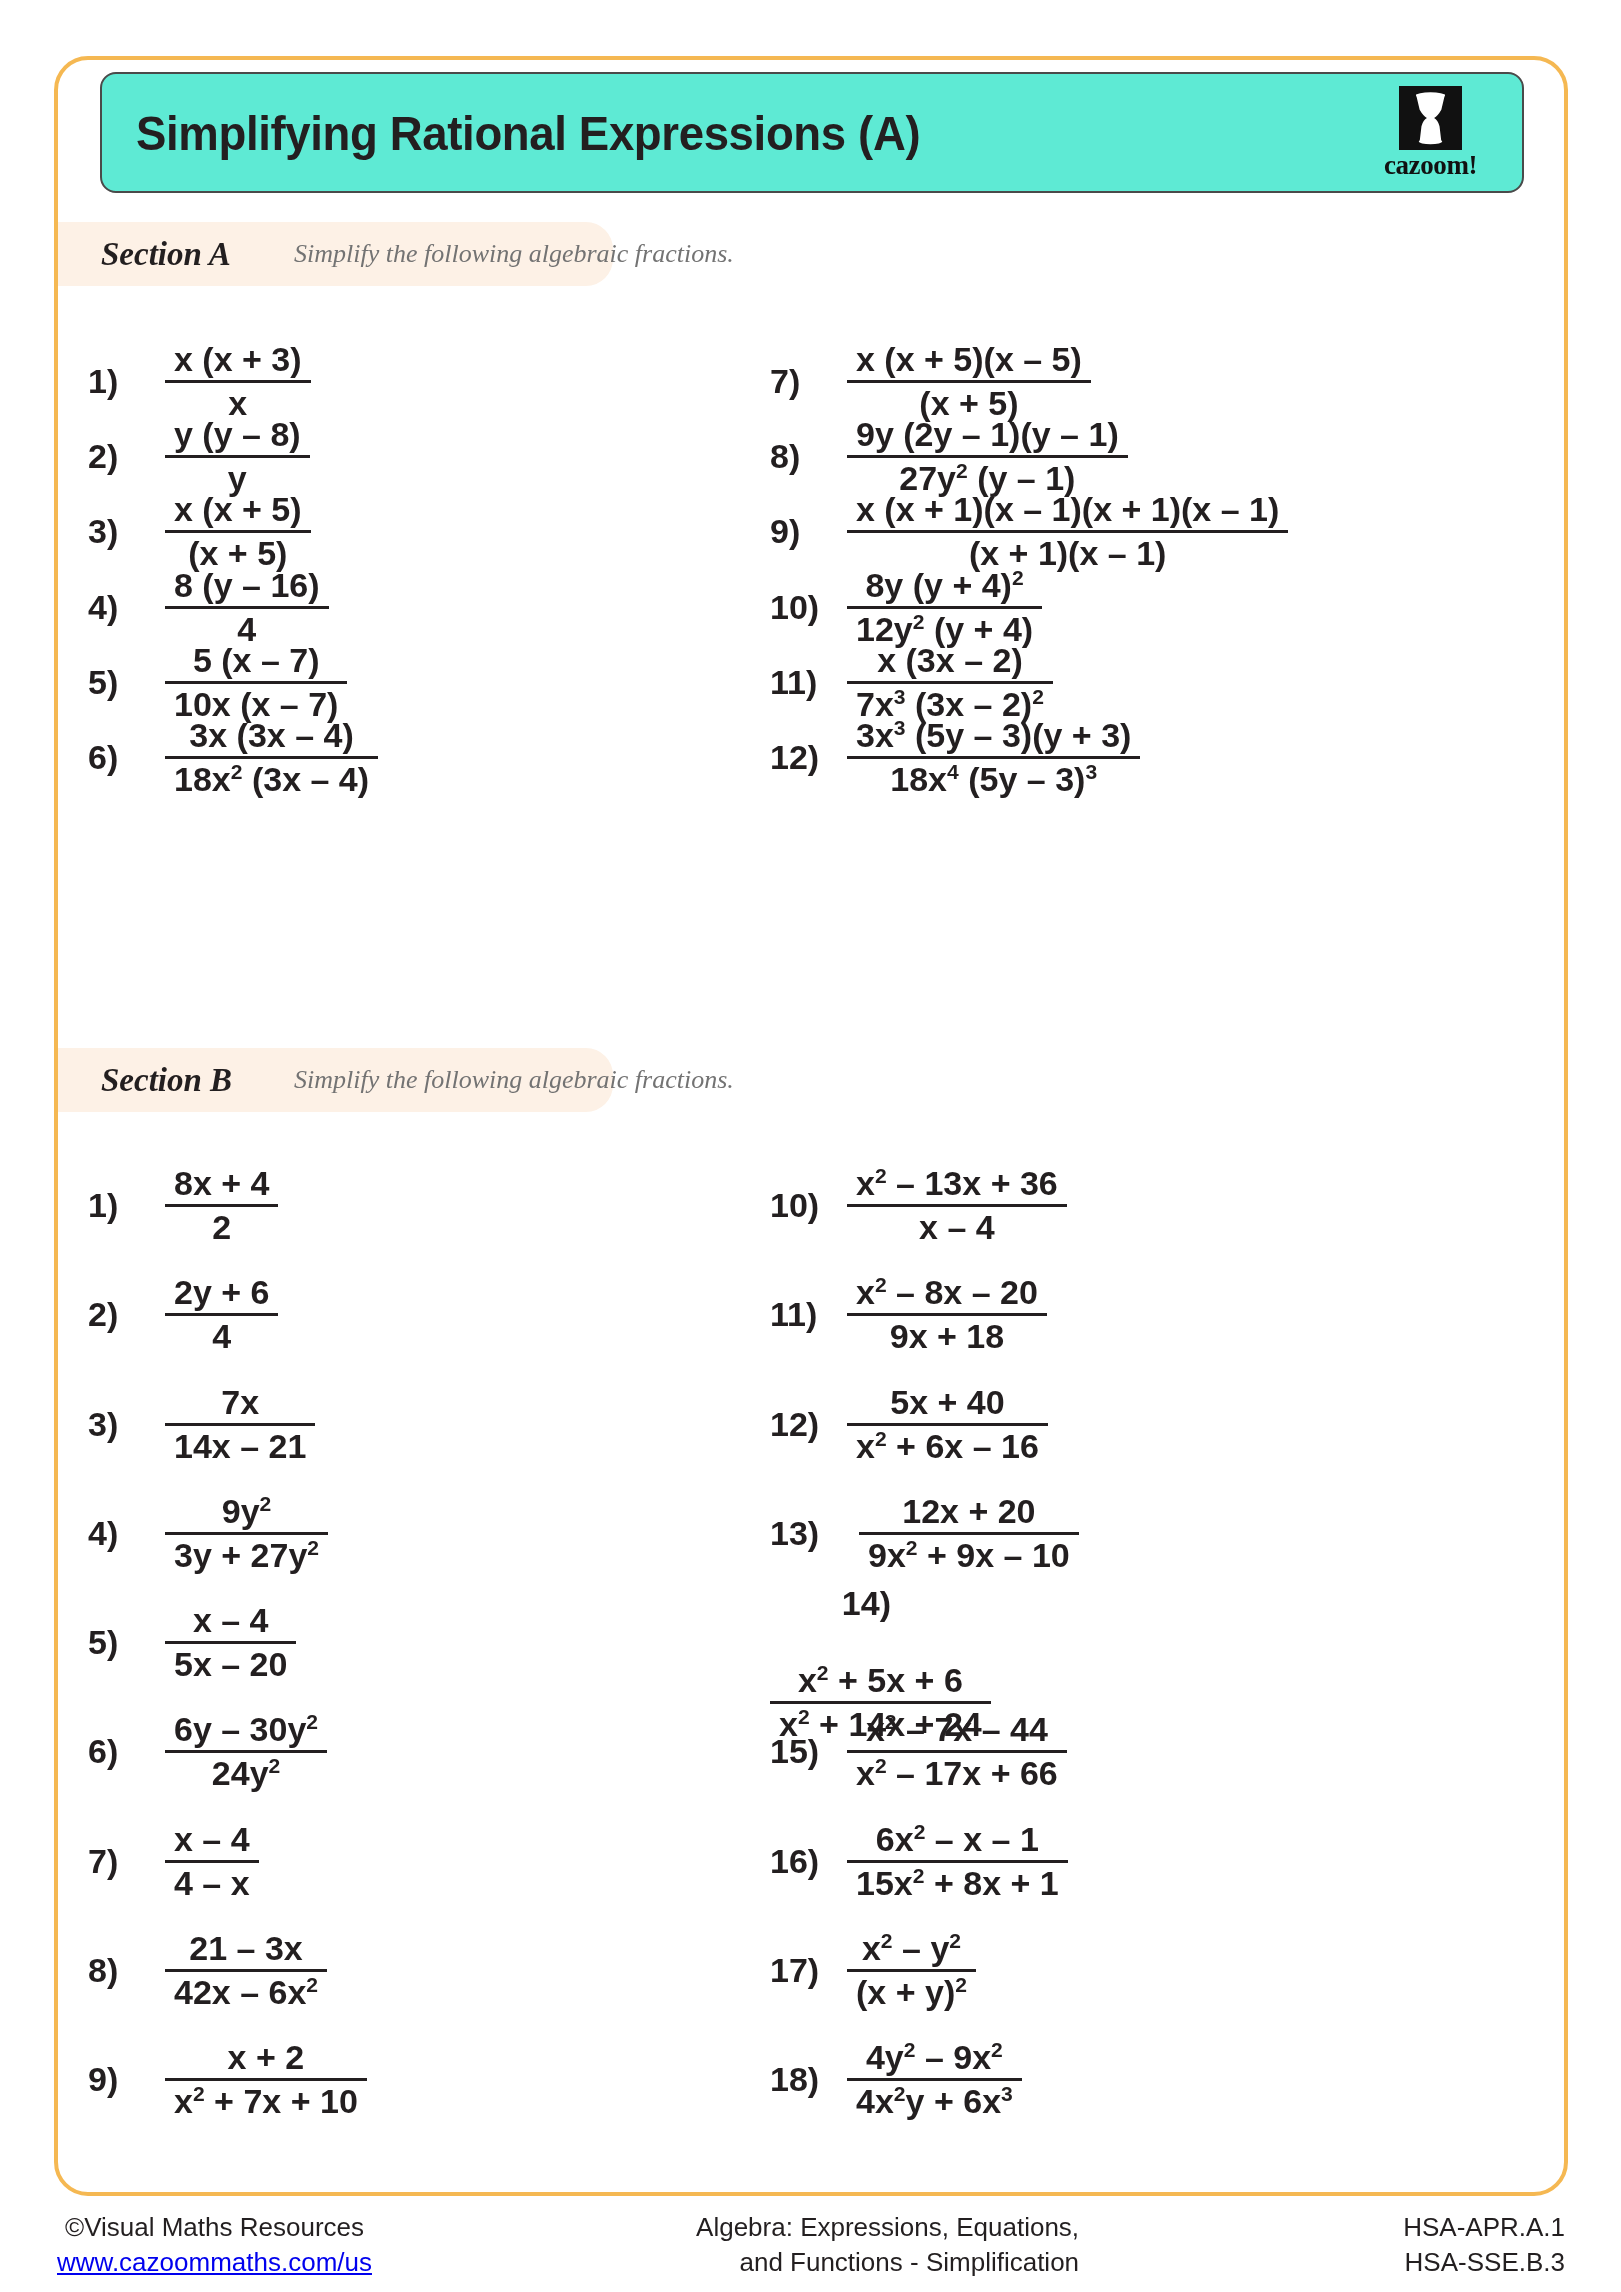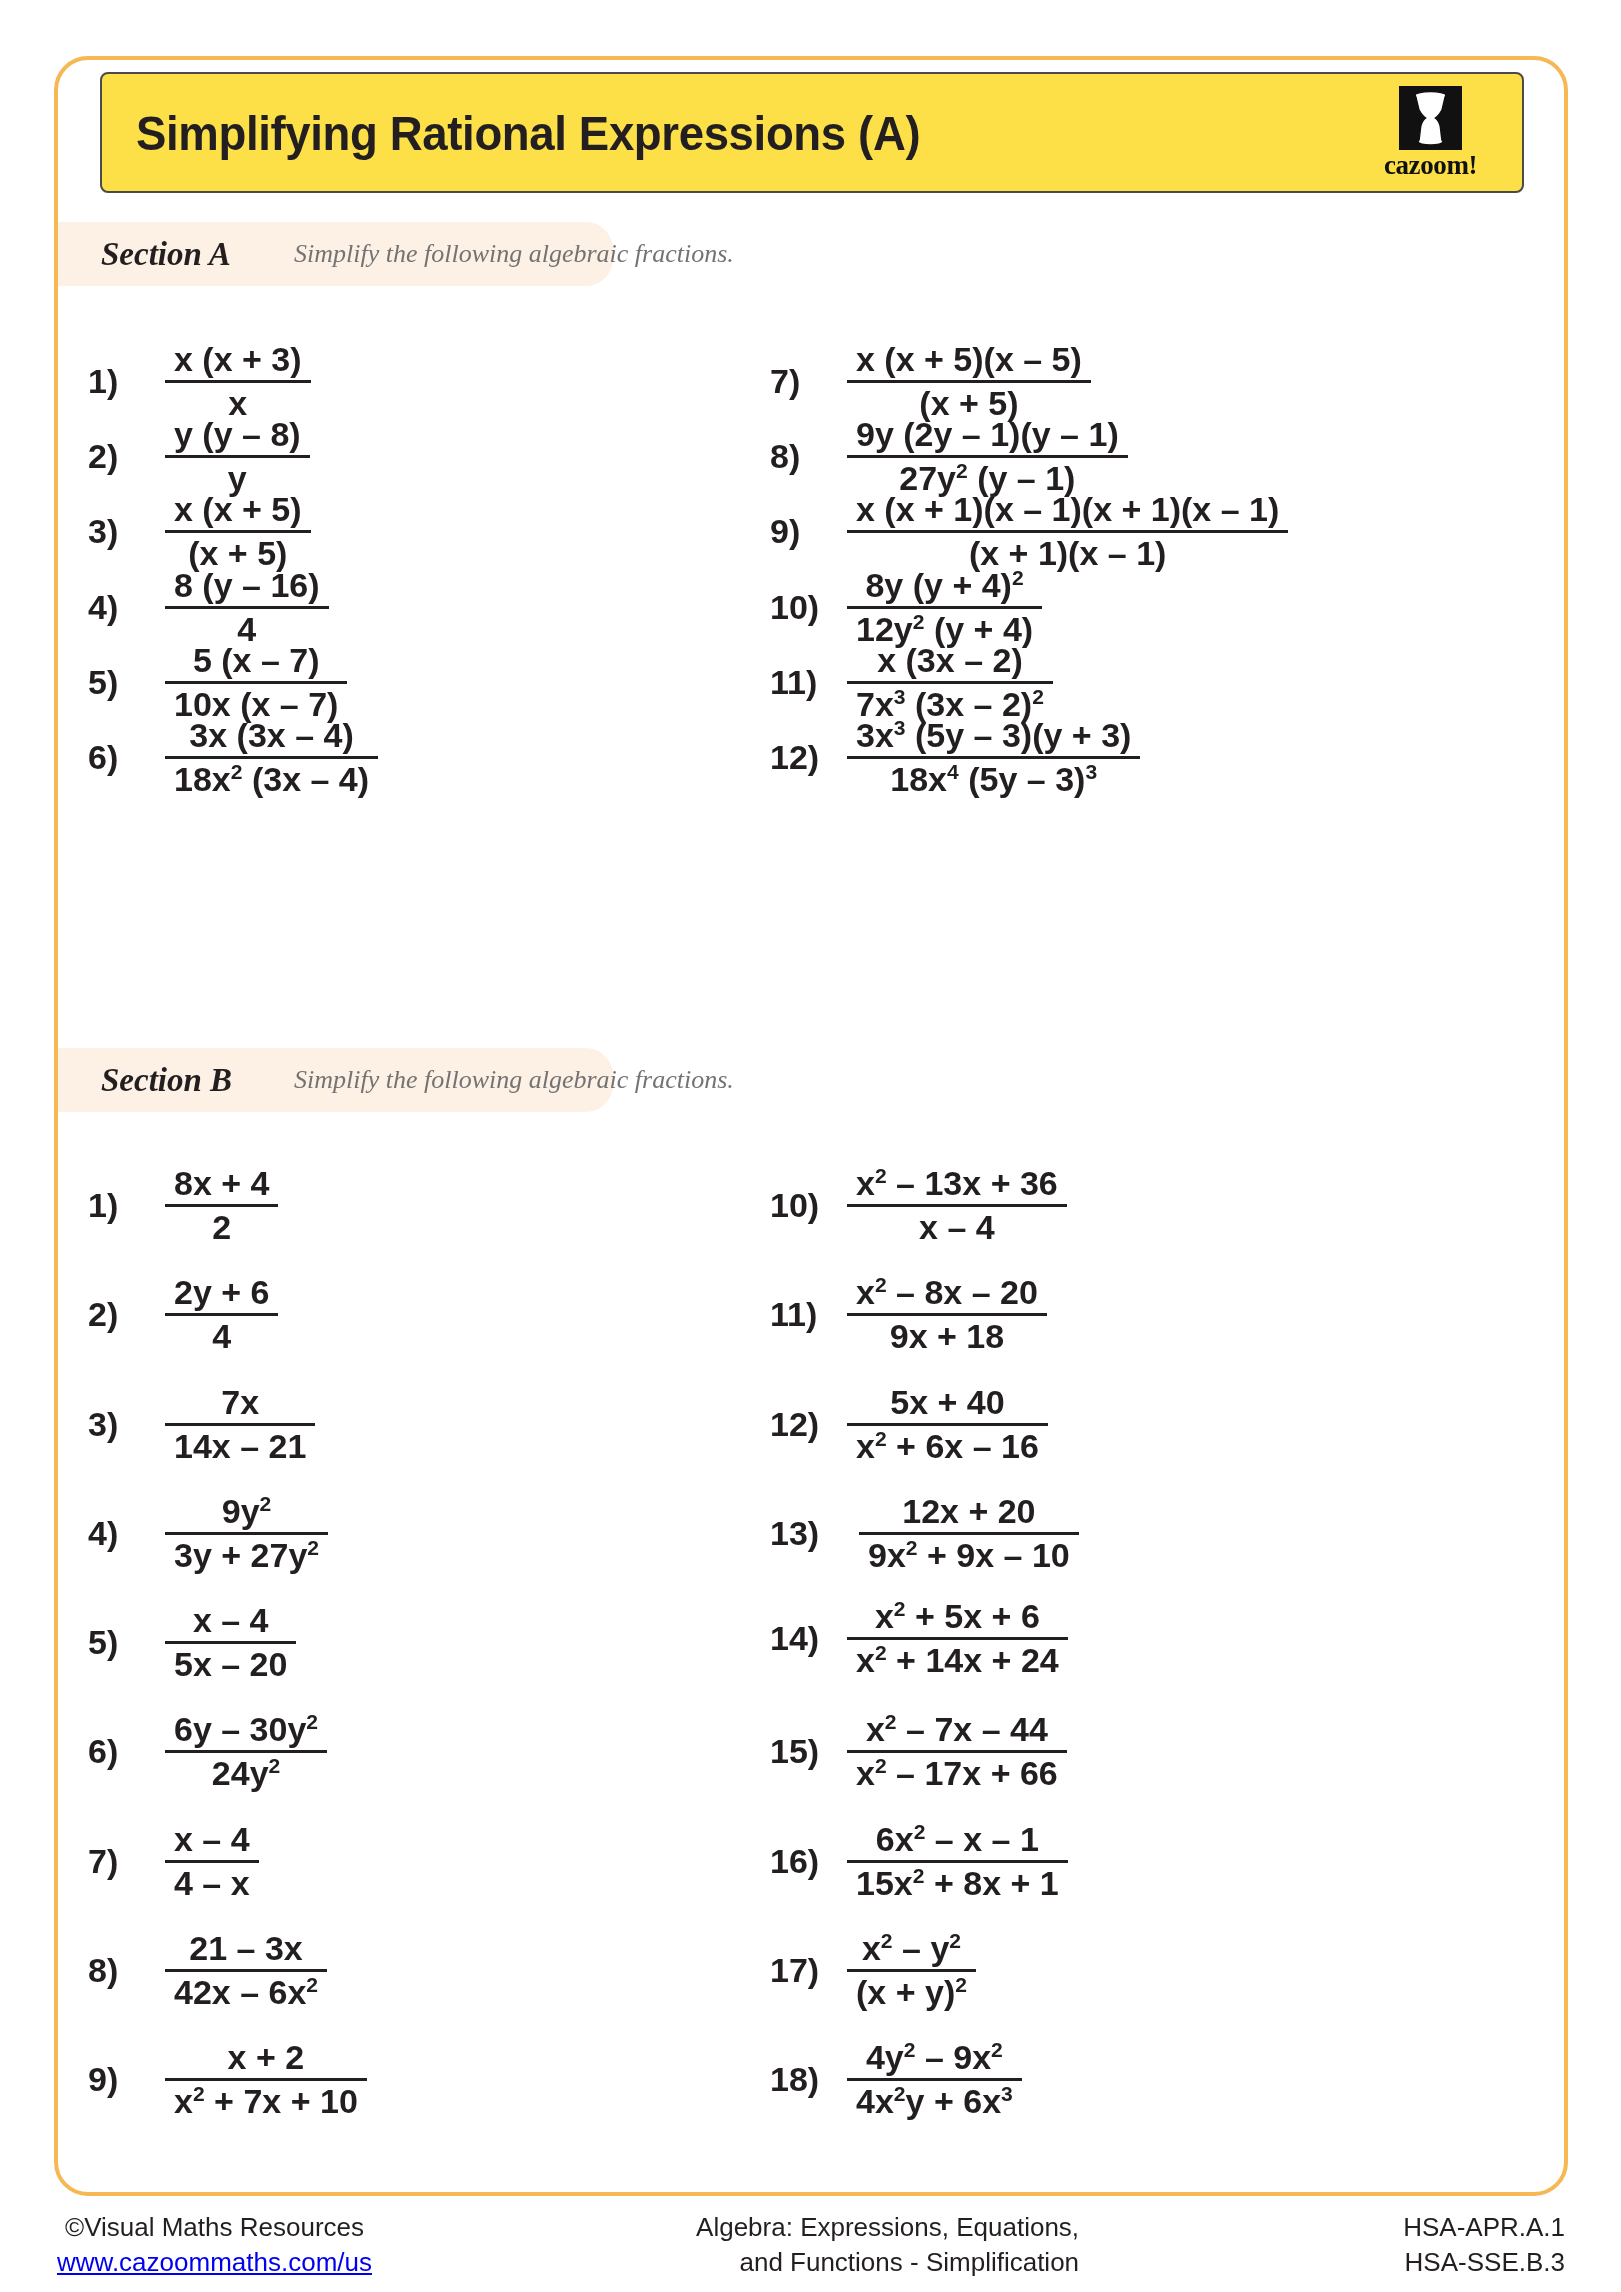--- a/index.html
+++ b/index.html
@@ -27,23 +27,23 @@
     box-sizing: border-box;
   }
 
   
   .header-box {
     position: absolute;
     left: 100px;
     top: 72px;
     width: 1424px;
     height: 121px;
-    background: #fde047;
+    background: #5eead4;
     border: 2.7px solid #4A4A4A;
-    border-radius: 8px;
+    border-radius: 16px;
     box-sizing: border-box;
     display: flex;
     align-items: center;
     justify-content: space-between;
     padding: 0 25px 0 34px;
     z-index: 3;
   }
   .worksheet-title {
     font-family: "Liberation Sans", sans-serif;
     font-weight: bold;
@@ -428,21 +428,21 @@
     </span>
   </div>
   <div class="qrow" style="top:328px;gap:12px;">
     <span class="qnum">13)</span>
     <span class="frac">
       <span class="num">12x + 20</span>
       <span class="bar"></span>
       <span class="den">9x<sup>2</sup> + 9x – 10</span>
     </span>
   </div>
-  <div class="qrow" style="top:433px;">
+  <div class="qrow" style="top:420px;flex-direction:column;">
     <span class="qnum">14)</span>
     <span class="frac">
       <span class="num">x<sup>2</sup> + 5x + 6</span>
       <span class="bar"></span>
       <span class="den">x<sup>2</sup> + 14x + 24</span>
     </span>
   </div>
   <div class="qrow" style="top:546px;">
     <span class="qnum">15)</span>
     <span class="frac">

